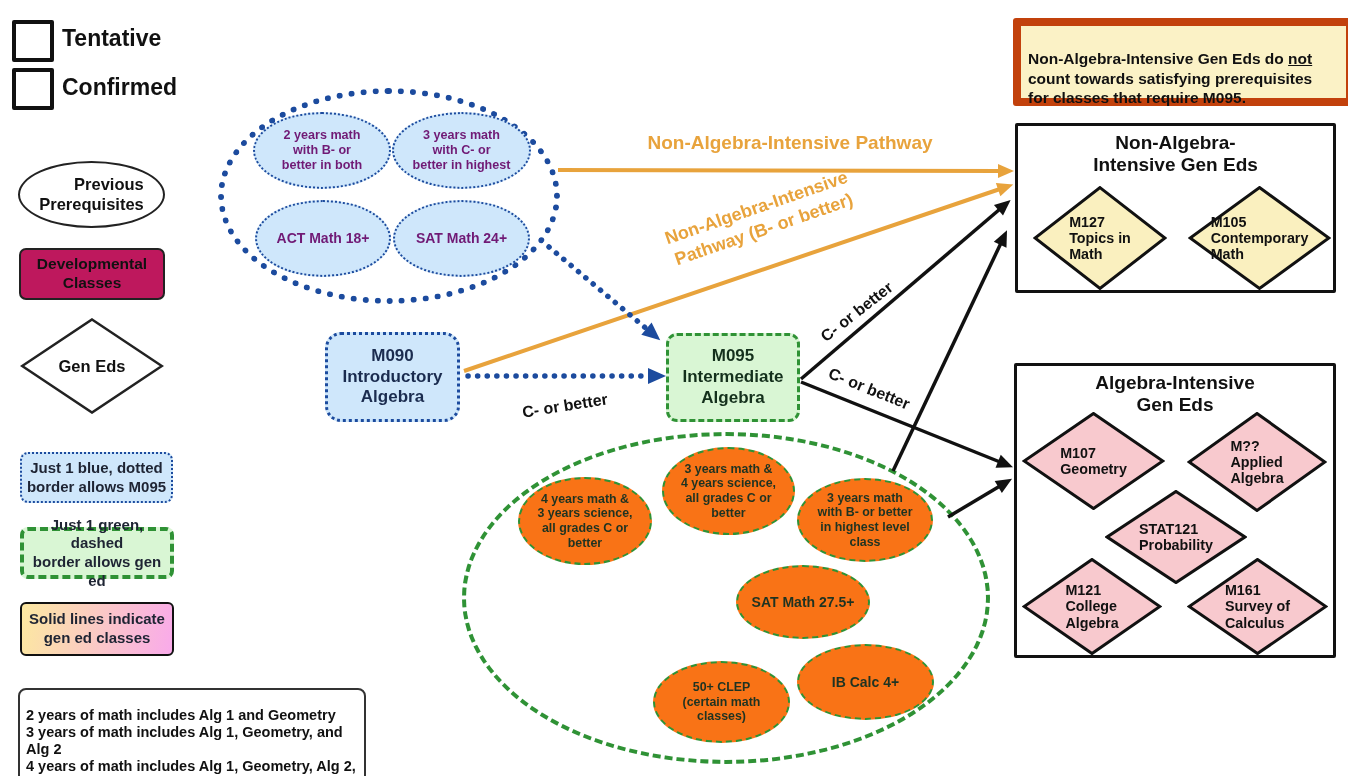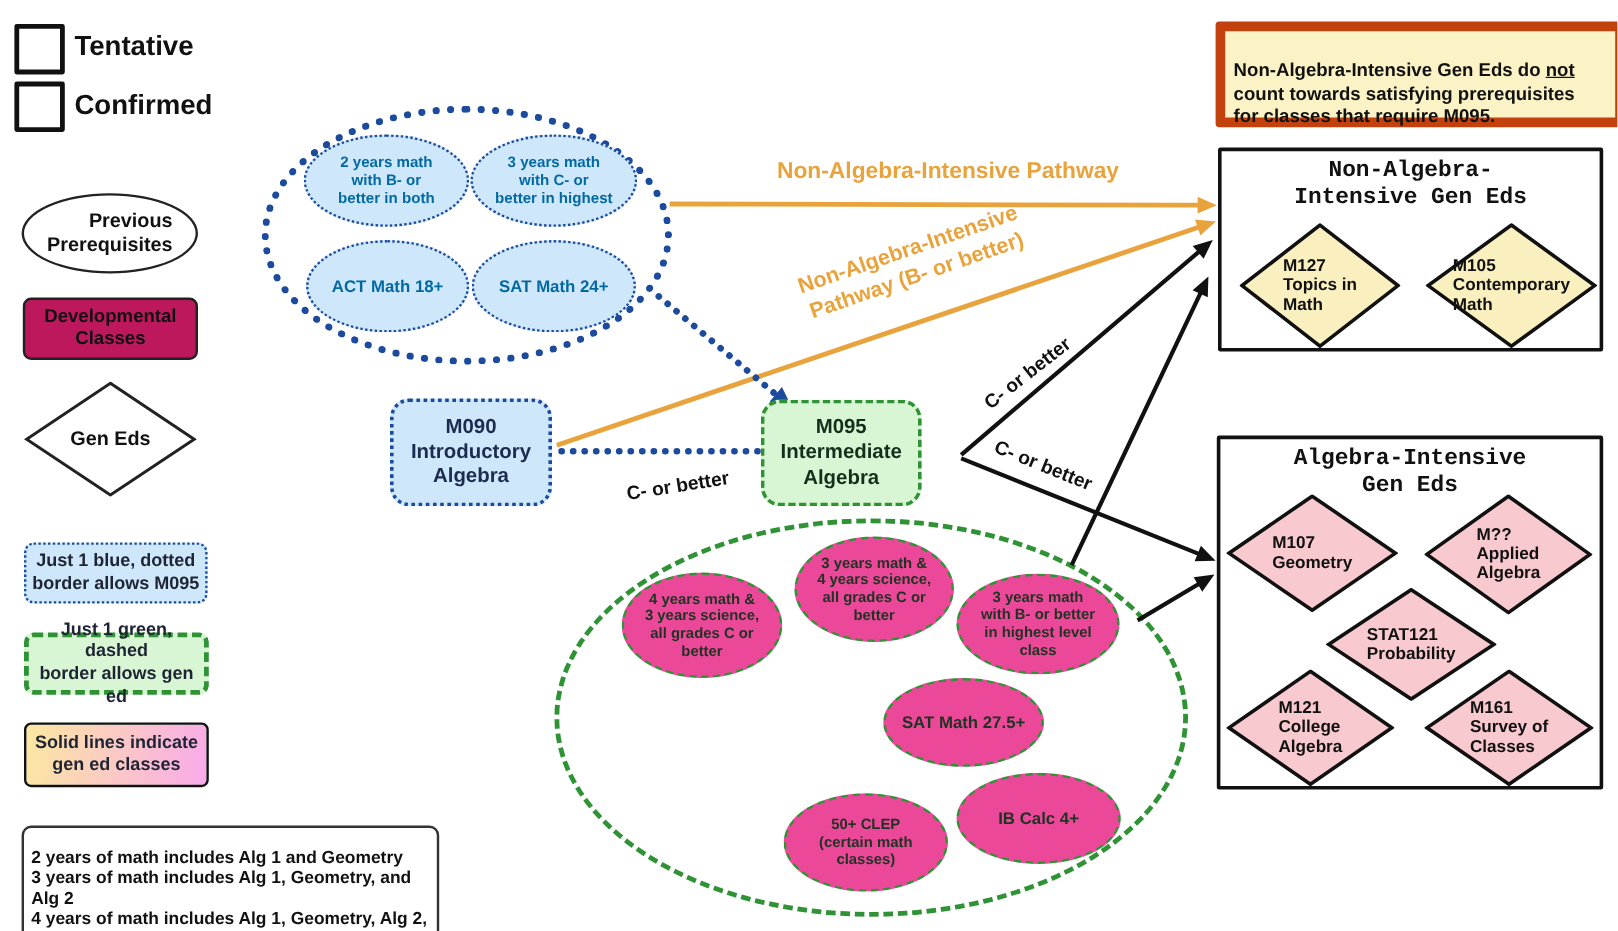--- a/index.html
+++ b/index.html
@@ -25,34 +25,34 @@
                 padding:17px 6px;font-size:14.5px;font-weight:700;line-height:1.18;}
 
   
   .halo{position:absolute;border-radius:50%;z-index:1;background:transparent;}
   #blue-halo{border:6px dotted #1c4b9e;}
   #green-halo{border:4px dashed #2f9235;}
 
   
   .oval{position:absolute;border-radius:50%;display:flex;align-items:center;justify-content:center;
         text-align:center;font-weight:700;line-height:1.18;white-space:pre-line;z-index:2;padding:2px;}
-  .oval.blue{background:#cfe7fb;border:2.5px dotted #1c4b9e;color:#0369a1;font-size:12.6px;}
-  .oval.green{background:#ec4899;border:2.5px dashed #2f9235;color:#1e3322;font-size:12.4px;}
+  .oval.blue{background:#cfe7fb;border:2.5px dotted #1c4b9e;color:#701a75;font-size:12.6px;}
+  .oval.green{background:#f97316;border:2.5px dashed #2f9235;color:#1e3322;font-size:12.4px;}
   .oval.lg{font-size:14px;}
 
   
   .course{position:absolute;display:flex;align-items:center;justify-content:center;text-align:center;
           font-weight:700;font-size:17px;line-height:1.22;white-space:pre-line;z-index:4;border-radius:16px;}
   #m090-course-box{background:#cfe7fb;border:3px dotted #1c4b9e;color:#1b2c4f;}
   #m095-course-box{background:#d9f6d4;border:3px dashed #2f9235;color:#14301c;}
 
   
   .gebox{position:absolute;background:#fff;border:3px solid #111;border-radius:2px;z-index:4;}
   .gebox .title{position:absolute;top:6px;left:0;right:0;text-align:center;font-weight:700;
-                font-size:19px;line-height:1.15;white-space:pre-line;font-family:Liberation Mono, monospace;}
+                font-size:19px;line-height:1.15;white-space:pre-line;}
 
   
   .diamond{position:absolute;display:flex;align-items:center;justify-content:center;text-align:left;z-index:5;}
   .diamond svg{position:absolute;left:0;top:0;width:100%;height:100%;}
   .diamond .dlabel{position:relative;z-index:1;font-weight:700;font-size:14.3px;line-height:1.13;white-space:pre-line;}
   .diamond.yellow polygon{fill:#faf0bf;stroke:#111;stroke-width:3;}
   .diamond.pink polygon{fill:#f8c9ce;stroke:#111;stroke-width:3;}
   .diamond.plain polygon{fill:#fff;stroke:#222;stroke-width:2.5;}
   .diamond.plain .dlabel{font-size:16.5px;}
 
@@ -111,21 +111,21 @@
 better in both</div>
   <div class="oval blue" style="left:392px;top:112px;width:131px;height:69px;">3 years math
 with C- or
 better in highest</div>
   <div class="oval blue lg" style="left:255px;top:200px;width:128px;height:69px;">ACT Math 18+</div>
   <div class="oval blue lg" style="left:393px;top:200px;width:129px;height:69px;">SAT Math 24+</div>
 
   <div id="m090-course-box" class="course" style="left:325px;top:332px;width:129px;height:84px;">M090
 Introductory
 Algebra</div>
-  <div id="m095-course-box" class="course" style="left:634px;top:333px;width:128px;height:83px;">M095
+  <div id="m095-course-box" class="course" style="left:666px;top:333px;width:128px;height:83px;border-radius:11px;">M095
 Intermediate
 Algebra</div>
 
   <div id="green-halo" class="halo" style="left:462px;top:432px;width:520px;height:324px;"></div>
   <div class="oval green" style="left:518px;top:477px;width:126px;height:80px;">4 years math &amp;
 3 years science,
 all grades C or
 better</div>
   <div class="oval green" style="left:662px;top:447px;width:125px;height:80px;">3 years math &amp;
 4 years science,
@@ -201,21 +201,21 @@
     <div class="dlabel">M121
 College
 Algebra</div>
   </div>
   <div class="diamond pink" style="left:1187px;top:558px;width:141px;height:97px;">
     <svg viewBox="0 0 100 100" preserveAspectRatio="none">
       <polygon points="50,1.5 98.5,50 50,98.5 1.5,50" vector-effect="non-scaling-stroke"></polygon>
     </svg>
     <div class="dlabel">M161
 Survey of
-Classes</div>
+Calculus</div>
   </div>
 
   <svg id="arrows" width="1348" height="776" viewBox="0 0 1348 776">
     <defs>
       <marker id="ah-o" markerUnits="userSpaceOnUse" markerWidth="18" markerHeight="16" refX="3" refY="8" orient="auto">
         <path d="M1,1 L17,8 L1,15 Z" fill="#e8a33c"></path>
       </marker>
       <marker id="ah-k" markerUnits="userSpaceOnUse" markerWidth="18" markerHeight="16" refX="3" refY="8" orient="auto">
         <path d="M1,1 L17,8 L1,15 Z" fill="#111"></path>
       </marker>

